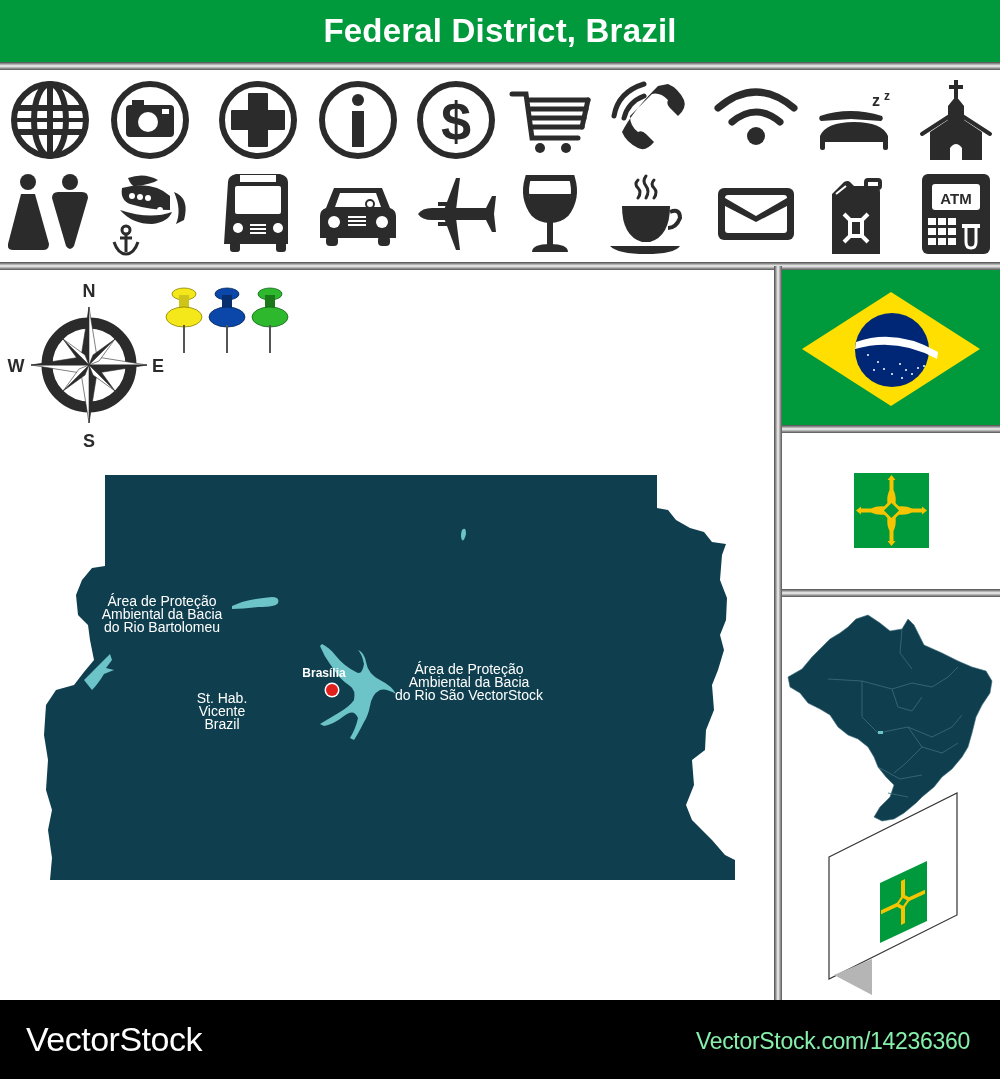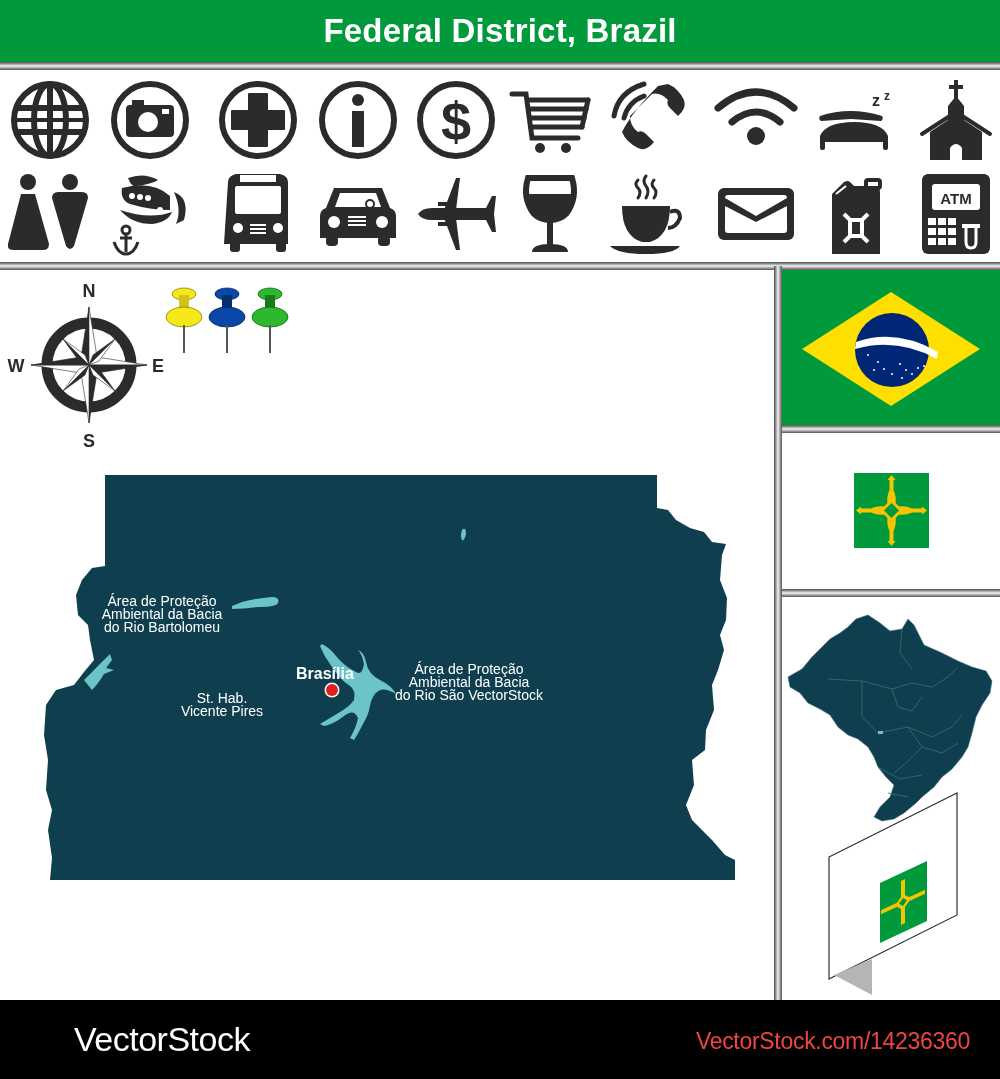--- a/index.html
+++ b/index.html
@@ -11,28 +11,28 @@
           background: linear-gradient(#4a4a4a 0%, #9c9c9c 25%, #f4f4f4 50%, #a0a0a0 75%, #555 100%); }
   .vbar { position: absolute; top: 266px; width: 8px; height: 734px;
           background: linear-gradient(90deg, #4a4a4a 0%, #9c9c9c 25%, #f4f4f4 50%, #a0a0a0 75%, #555 100%); }
   .icon-grid { position: absolute; left: 0; top: 70px; width: 1000px; height: 192px; }
   .icon { position: absolute; width: 84px; height: 84px; }
   .icon svg { width: 100%; height: 100%; }
   .compass { position: absolute; left: 0; top: 275px; width: 180px; height: 175px; }
   .pins { position: absolute; left: 160px; top: 285px; width: 140px; height: 80px; }
   .map { position: absolute; left: 0; top: 460px; width: 770px; height: 440px; }
   .label { position: absolute; color: #fff; font-family: "Liberation Sans", sans-serif; font-size: 14px; text-align: center; line-height: 13px; }
-  .label.capital { font-weight: bold; font-size: 16px; }
+  .label.capital { font-weight: bold; font-size: 12px; }
   .side-panel { position: absolute; left: 782px; width: 218px; }
   .brazil-flag { top: 270px; height: 155px; background: #009a3d; }
   .df-flag-panel { top: 433px; height: 152px; background: #fff; }
   .mini-panel { top: 597px; height: 403px; background: #fff; }
   .footer { position: absolute; left: 0; top: 1000px; width: 1000px; height: 79px; background: #000; }
-  .footer .brand { position: absolute; left: 26px; top: 20px; color: #fff; font-family: "Liberation Sans", sans-serif; font-size: 34px; letter-spacing: -0.5px; margin-left: 48px; }
-  .footer .ref { position: absolute; right: 30px; top: 28px; color: #ef4444; font-family: "Liberation Sans", sans-serif; font-size: 23px; letter-spacing: -0.3px; text-align: right; }
+  .footer .brand { position: absolute; left: 26px; top: 20px; color: #fff; font-family: "Liberation Sans", sans-serif; font-size: 34px; letter-spacing: -0.5px; }
+  .footer .ref { position: absolute; right: 30px; top: 28px; color: #86efac; font-family: "Liberation Sans", sans-serif; font-size: 23px; letter-spacing: -0.3px; text-align: right; }
 </style>
 </head>
 <body>
 
 <div class="root">
 
   <div class="title-bar">
     <h1>Federal District, Brazil</h1>
   </div>
   <div class="hbar" style="top:62px"></div>
@@ -325,21 +325,21 @@
       <circle cx="332" cy="230" r="6" fill="#e0201c"></circle>
     </svg>
 
     <div class="label" style="left:100px;top:135px;width:124px">
       <div>Área de Proteção</div>
       <div>Ambiental da Bacia</div>
       <div>do Rio Bartolomeu</div>
     </div>
     <div class="label" style="left:180px;top:232px;width:84px">
       <div>St. Hab.</div>
-      <div>Vicente Pires</div>
+      <div>Vicente Brazil</div>
     </div>
     <div class="label capital" style="left:296px;top:207px;width:56px">Brasília</div>
     <div class="label" style="left:394px;top:203px;width:150px">
       <div>Área de Proteção</div>
       <div>Ambiental da Bacia</div>
       <div>do Rio São VectorStock</div>
     </div>
   </div>
 
   <div class="side-panel brazil-flag">

